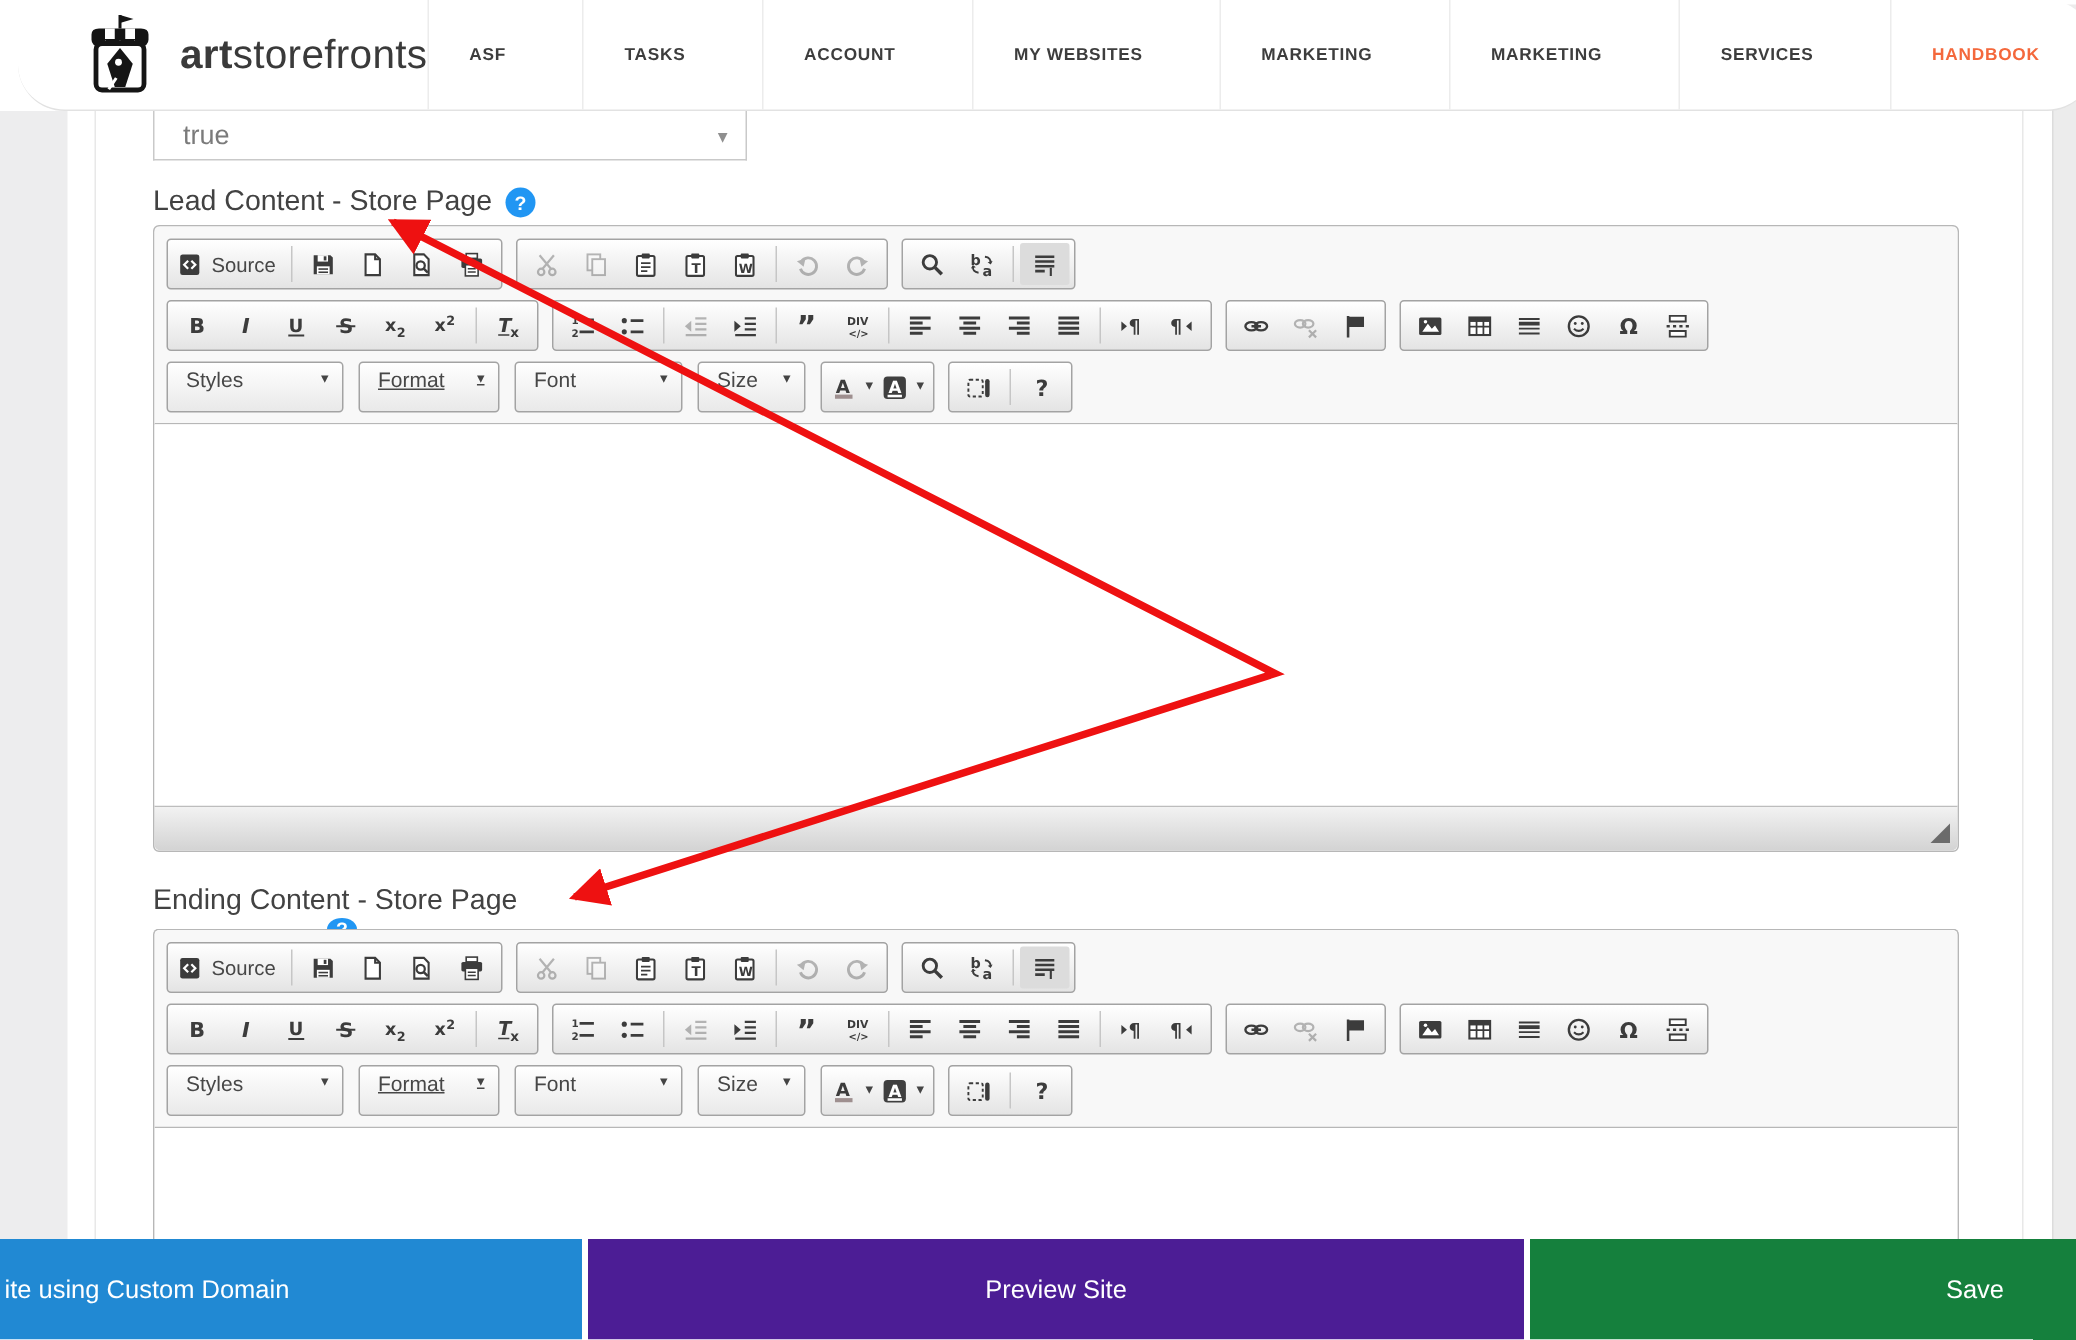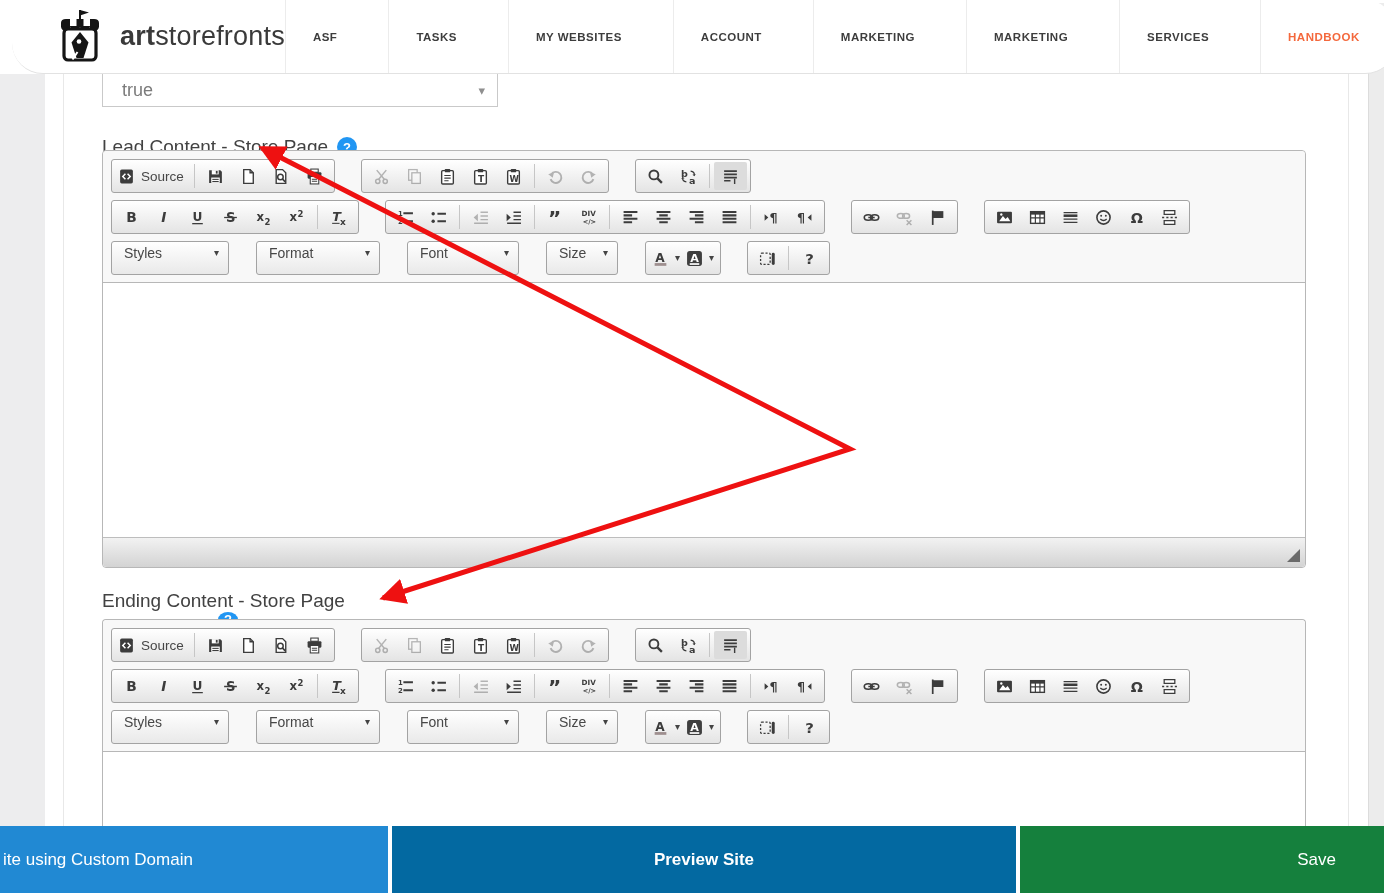--- a/index.html
+++ b/index.html
@@ -26,48 +26,48 @@
              border-left:1px solid #dcdcdc;z-index:2;}
 
   
   .true-select{position:absolute;left:102px;top:74px;width:396px;height:33px;box-sizing:border-box;
                border:1px solid #c9c9c9;border-top:none;background:#fff;display:flex;align-items:center;
                padding:0 12px 0 19px;cursor:pointer;}
   .ts-val{font-size:18px;color:#7b7b7b;}
   .ts-caret{margin-left:auto;font-size:13px;color:#8f8f8f;}
   .field-label{position:absolute;left:102px;height:26px;display:flex;align-items:center;
                font-size:19px;color:#424242;}
-  #lead-label{top:134px;}
+  #lead-label{top:122px;}
   #ending-label{top:590px;flex-direction:column;}
   .help{width:20px;height:20px;border-radius:50%;background:#2196f3;color:#fff;font-weight:bold;
         font-size:13px;display:inline-flex;align-items:center;justify-content:center;margin-left:9px;
         cursor:pointer;}
 
   
   .cke{position:absolute;left:102px;width:1204px;box-sizing:border-box;border:1px solid #b7b7b7;
        border-radius:4px;background:#fff;display:flex;flex-direction:column;}
   #editor1{top:150px;height:418px;}
   #editor2{top:619px;height:207px;overflow:hidden;border-bottom:none;border-radius:4px 4px 0 0;}
   .cke-toolbar{background:#f8f8f8;border-bottom:1px solid #b7b7b7;padding:8px 8px 0;
                border-radius:4px 4px 0 0;}
-  .cke-row{display:flex;align-items:center;margin-bottom:7px;height:34px;gap:17px;}
+  .cke-row{display:flex;align-items:center;margin-bottom:7px;height:34px;}
   .cke-group{display:inline-flex;align-items:center;height:34px;padding:0 3px;box-sizing:border-box;
              background:linear-gradient(#ffffff,#e4e4e4);border:1px solid #a3a3a3;border-radius:3px;
              margin-right:9px;}
   .cke-btn{display:inline-flex;align-items:center;justify-content:center;height:28px;min-width:27px;
            padding:0 3px;color:#3c3c3c;cursor:pointer;}
   .cke-btn.dis{opacity:.35;cursor:default;}
   .cke-btn.on{background:#dcdcdc;border-radius:2px;}
   .src-label{font-size:13.5px;color:#474747;margin:0 3px 0 6px;}
   .cke-sep{width:1px;height:24px;background:#c6c6c6;margin:0 4px;}
   .cke-combo{display:inline-flex;align-items:center;justify-content:space-between;height:34px;
              box-sizing:border-box;background:linear-gradient(#ffffff,#e9e9e9);
              border:1px solid #a3a3a3;border-radius:3px;margin-right:10px;padding:0 9px 10px 12px;
              font-size:14px;color:#474747;cursor:pointer;}
-  .cke-combo.w0{width:118px;}.cke-combo.w1{width:124px;}.cke-combo.w2{width:112px;}.cke-combo.w3{width:72px;}
+  .cke-combo.w0{width:118px;}.cke-combo.w1{width:94px;text-decoration:underline;}.cke-combo.w2{width:112px;}.cke-combo.w3{width:72px;}
   .caret{font-size:10px;color:#444;margin-left:6px;line-height:1;}
   .ic{display:block;}
   .cke-contents{flex:1;background:#fff;}
   .cke-bottom{height:29px;background:linear-gradient(#f2f2f2,#d3d3d3);border-top:1px solid #bdbdbd;
               position:relative;border-radius:0 0 4px 4px;}
   .resizer{position:absolute;right:5px;bottom:5px;width:0;height:0;cursor:se-resize;
            border-left:13px solid transparent;border-bottom:13px solid #6b6b6b;}
 
   
   .arrow-overlay{position:absolute;left:0;top:0;width:1384px;height:893px;pointer-events:none;z-index:6;}
@@ -97,22 +97,22 @@
       <rect x="12" y="21" width="32" height="31" rx="4" fill="#fff" stroke="#151515" stroke-width="3.2"></rect>
       <path d="M28,24 l8.5,10.5 -5,15.5 h-7 l-5,-15.5 z" fill="#151515"></path>
       <circle cx="27" cy="33.5" r="2.3" fill="#fff"></circle>
       <path d="M25.5,44 l-5,7.5" stroke="#fff" stroke-width="2" fill="none"></path>
     </svg>
     <div class="brand-text"><b>art</b><span>storefronts</span></div>
   </div>
   <nav class="nav">
     <a class="nav-item">ASF</a>
     <a class="nav-item">TASKS</a>
+    <a class="nav-item">ACCOUNT</a>
     <a class="nav-item">MY WEBSITES</a>
-    <a class="nav-item">ACCOUNT</a>
     <a class="nav-item">MARKETING</a>
     <a class="nav-item">MARKETING</a>
     <a class="nav-item">SERVICES</a>
     <a class="nav-item accent" style="color: rgb(244, 104, 60);">HANDBOOK</a>
     <a class="nav-item">LOGOUT</a>
   </nav>
 </div>
 
 <div class="gut-left"></div>
 <div class="hair-left"></div>
@@ -727,21 +727,21 @@
   <defs>
     <marker id="ah" viewBox="0 0 10 10" refX="8.5" refY="5" markerWidth="5.2" markerHeight="5.2" orient="auto-start-reverse">
       <path d="M0,0 L10,5 L0,10 z" class="arrowhead" fill="#ee1111"></path>
     </marker>
   </defs>
   <polyline id="arrow-line" fill="none" stroke-width="5" marker-start="url(#ah)" marker-end="url(#ah)" points="262,148 850,449 383,598" stroke="#ee1111"></polyline>
 </svg>
 
 <div class="footer">
   <div class="footer-btn fb-left" style="background: rgb(33, 137, 211);">ite using Custom Domain</div>
-  <div class="footer-btn fb-center" style="background: #0369a1; font-weight: bold;">Preview Site</div>
+  <div class="footer-btn fb-center" style="background: #4c1d95;">Preview Site</div>
   <div class="footer-btn fb-right" style="background: #15803d;">Save</div>
 </div>
 
 <svg class="defs-hidden" aria-hidden="true">
   <symbol id="i-source" viewBox="0 0 16 16">
       <rect x="2" y="1.5" width="12" height="13" rx="1.5" fill="currentColor"></rect>
       <path d="M7,5.5 L4.5,8 L7,10.5 M9,5.5 L11.5,8 L9,10.5" stroke="#fff" stroke-width="1.4" fill="none"></path>
     </symbol>
   <symbol id="i-save" viewBox="0 0 16 16">
       <path d="M2,2 H12.5 L14,3.5 V14 H2 Z" fill="currentColor"></path>

